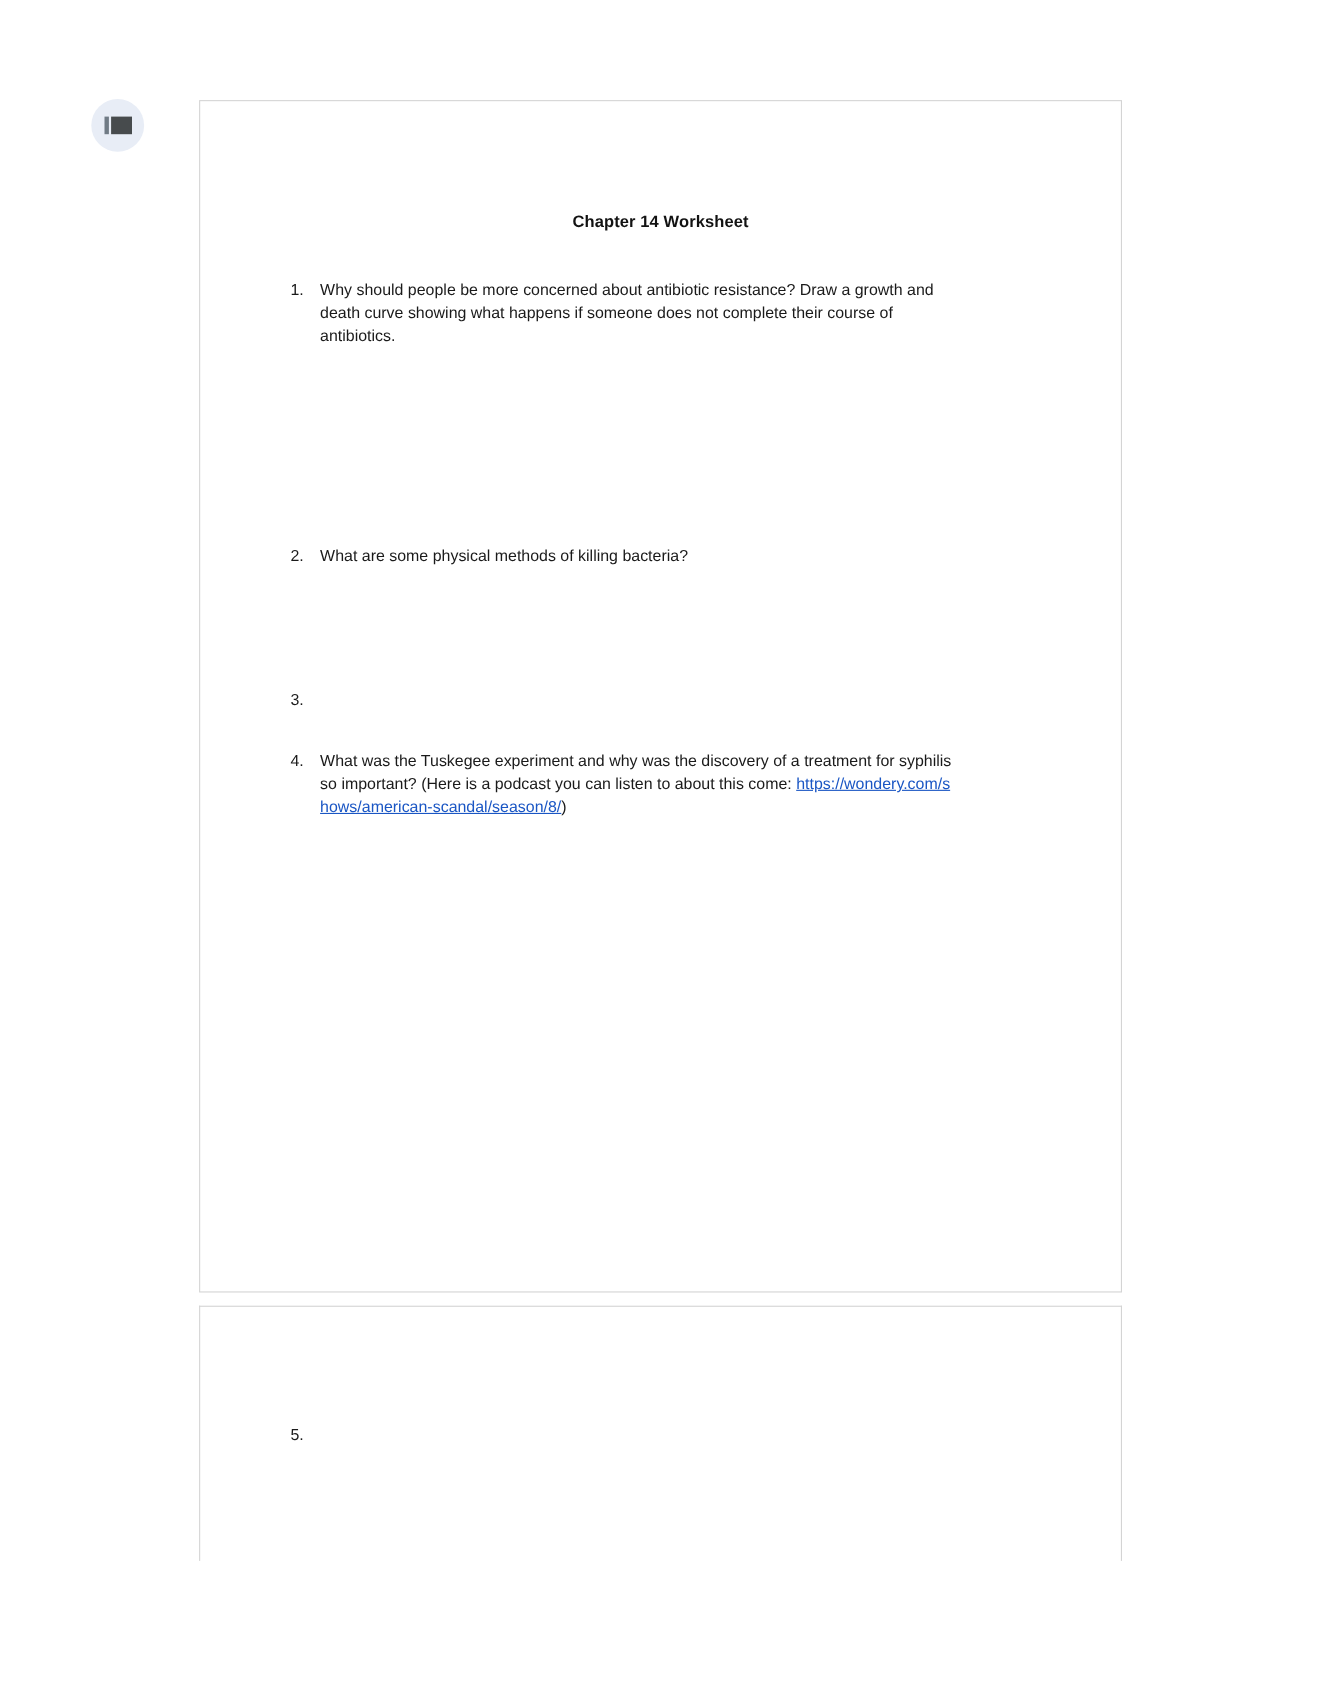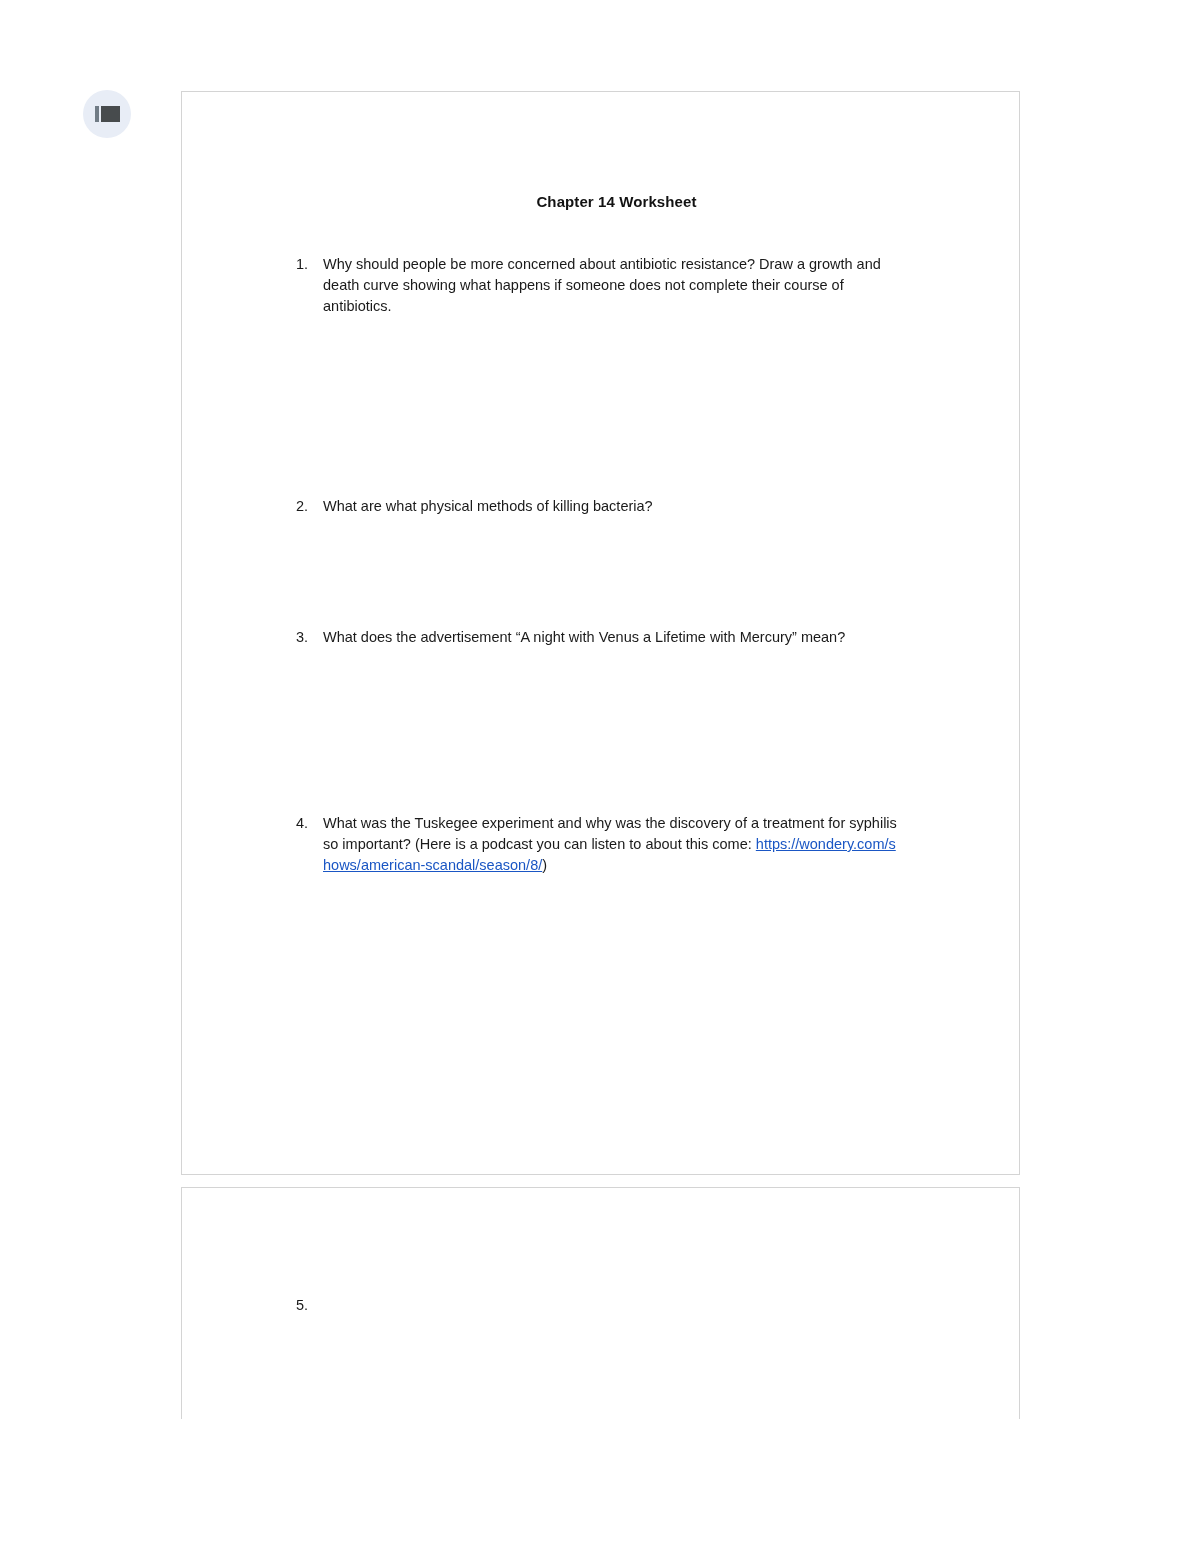--- a/index.html
+++ b/index.html
@@ -52,21 +52,20 @@
     position: absolute;
     left: 181px;
     top: 91px;
     width: 839px;
   }
   .page {
     background: #ffffff;
     border: 1px solid #d4d4d4;
     box-sizing: border-box;
     position: relative;
-    padding-left: 32px;
   }
   .page-1 {
     height: 1084px;
   }
   .page-2 {
     height: 232px;           
     margin-top: 12px;
     border-bottom: none;
   }
 
@@ -139,26 +138,25 @@
 
       <ol class="qlist">
 
         <li class="qitem q1">
           <span class="qnum">1.</span>
           <span>Why should people be more concerned about antibiotic resistance? Draw a growth and death curve showing what happens if someone does not complete their course of antibiotics.</span>
         </li>
 
         <li class="qitem q2">
           <span class="qnum">2.</span>
-          <span>What are what physical methods of killing bacteria?</span>
+          <span>What are some physical methods of killing bacteria?</span>
         </li>
 
         <li class="qitem q3">
           <span class="qnum">3.</span>
-          <span>What does the advertisement “A night with Venus a Lifetime with Mercury” mean?</span>
         </li>
 
         <li class="qitem q4">
           <span class="qnum">4.</span>
           <span>What was the Tuskegee experiment and why was the discovery of a treatment for syphilis so important? (Here is a podcast you can listen to about this come: </span><a class="doc-link" href="#">https://wondery.com/shows/american-scandal/season/8/</a><span>)</span>
         </li>
 
       </ol>
     </div>
   </div>

